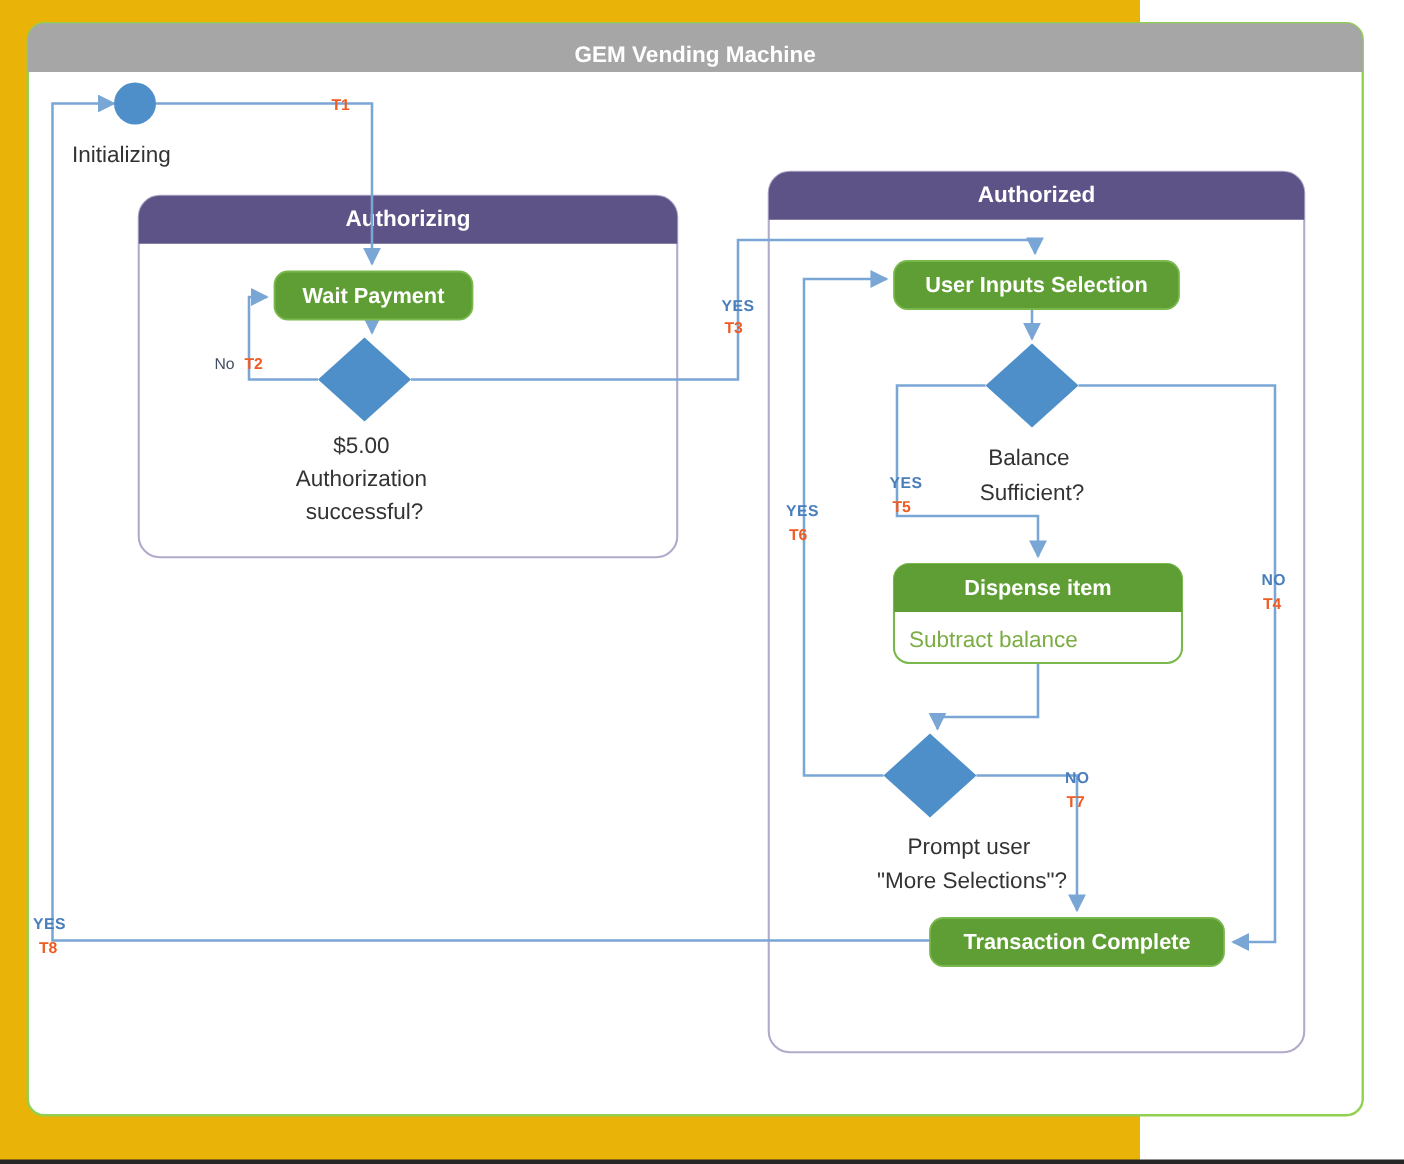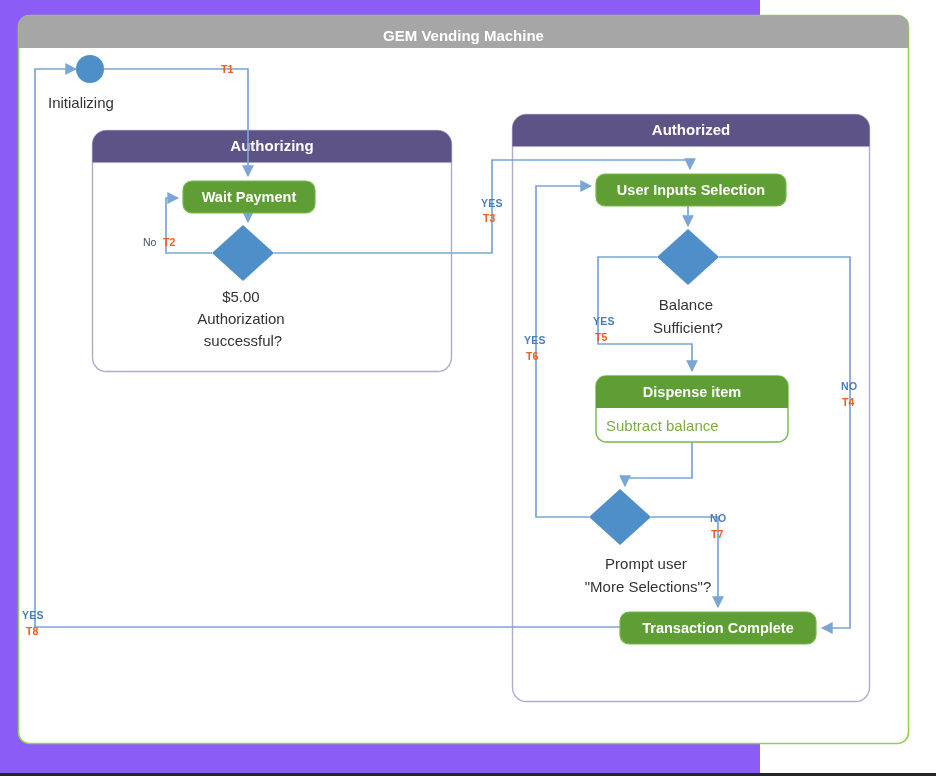--- a/index.html
+++ b/index.html
@@ -1,18 +1,18 @@
 <!DOCTYPE html>
 <html><head>
 <meta charset="utf-8">
 <style>
   html,body{margin:0;padding:0;background:#ffffff;}
   body{width:936px;height:776px;overflow:hidden;
        font-family:"Liberation Sans","DejaVu Sans",sans-serif;}
-  #stage{position:relative;width:760px;height:776px;background:#8b5cf6;}
+  #stage{position:relative;width:760px;height:776px;background:#eab308;}
   svg#diagram{position:absolute;left:0;top:0;width:936px;height:776px;}
 
   .title-text{font-size:15px;font-weight:bold;fill:#ffffff;}
   .panel-title{font-size:15px;font-weight:bold;fill:#ffffff;}
   .state-label{font-size:14.5px;font-weight:bold;fill:#ffffff;}
   .activity-label{font-size:15px;fill:#7bad44;}
   .plain-label{font-size:15px;fill:#333333;}
   .guard-yes{font-size:10.5px;font-weight:bold;fill:#4a7ebb;letter-spacing:.3px;}
   .guard-no-lc{font-size:10.5px;fill:#404f63;}
   .trans-id{font-size:10.5px;font-weight:bold;fill:#ef5b22;}

